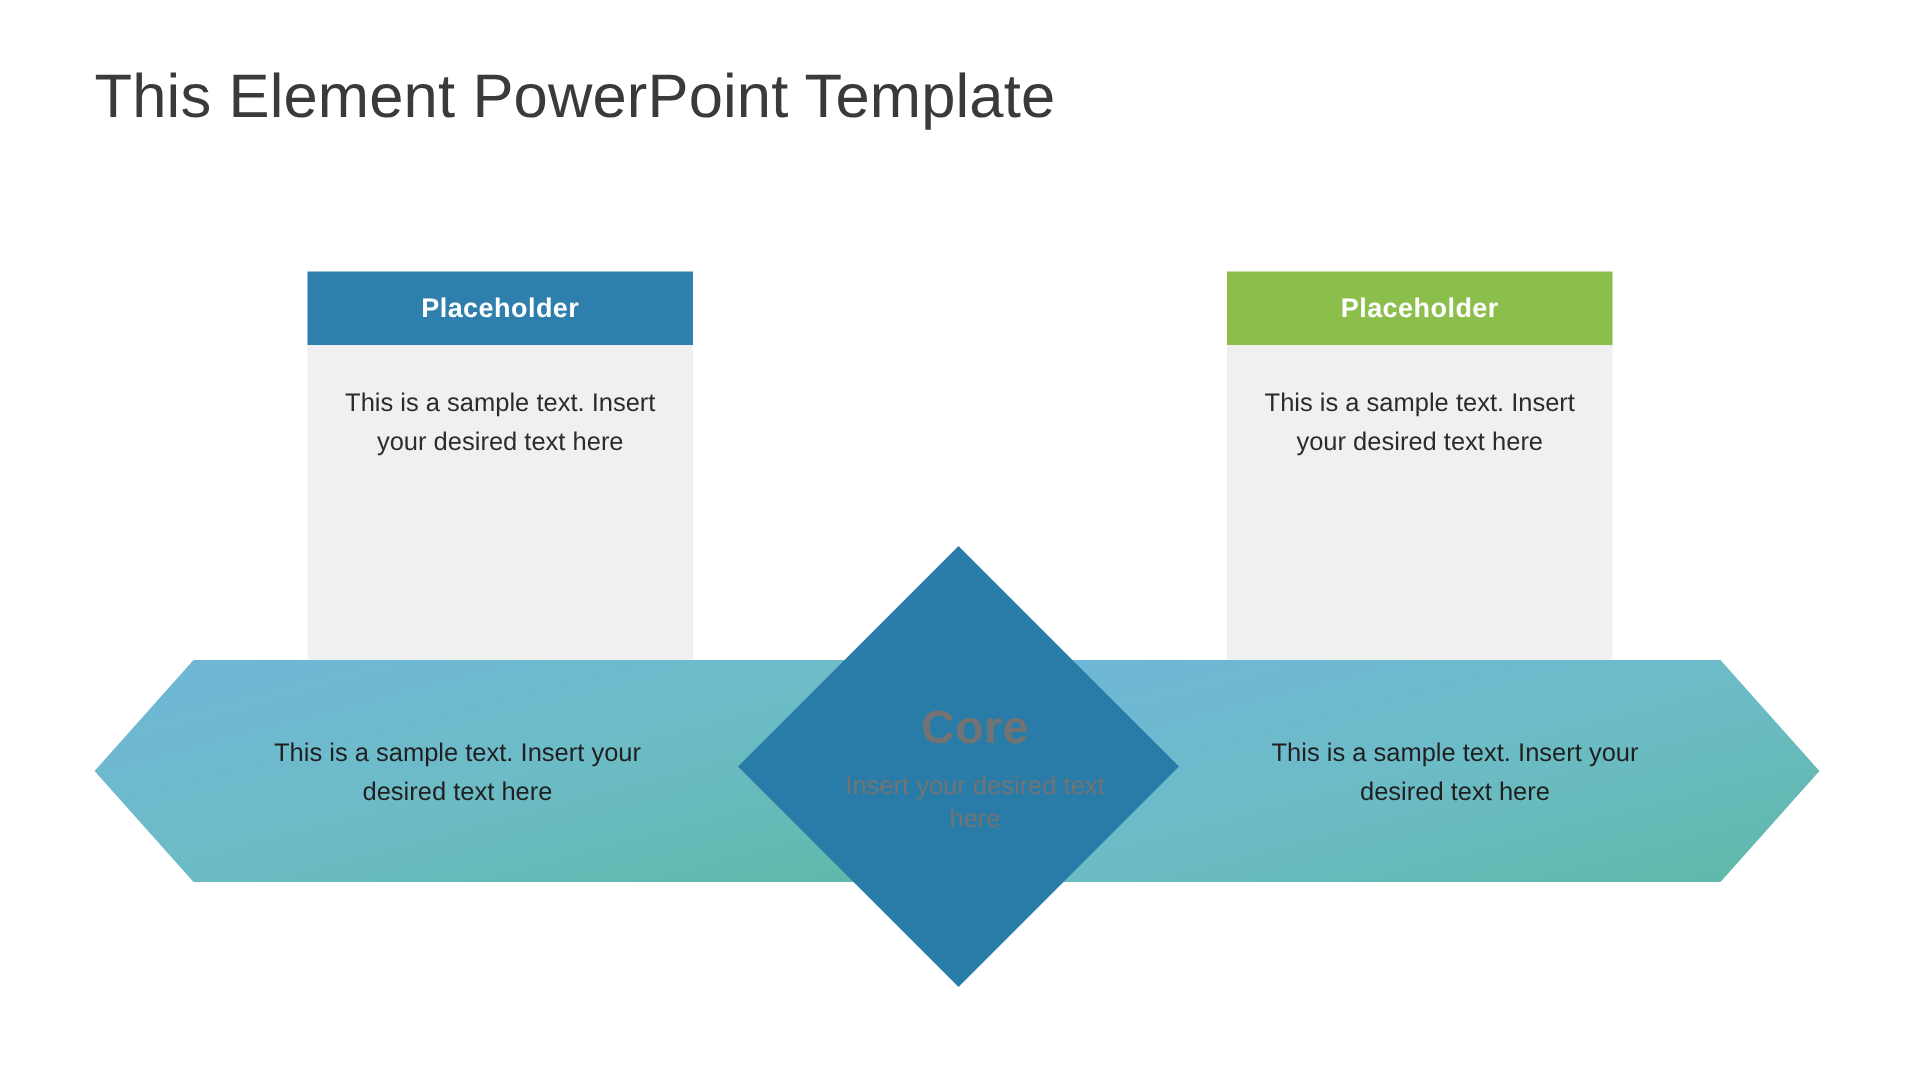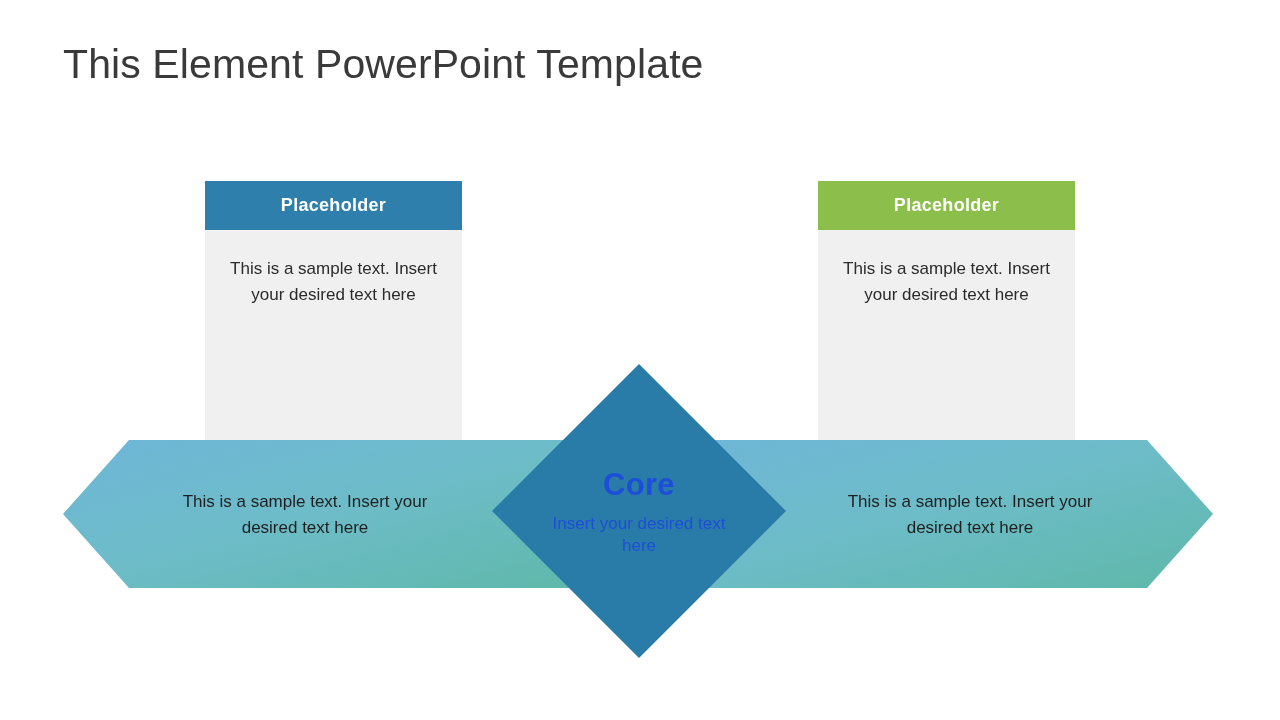--- a/index.html
+++ b/index.html
@@ -97,25 +97,25 @@
     height: 294px;
   }
   #diamond-shape {
     position: absolute;
     inset: 0;
     background: #2a7ca8;
     clip-path: polygon(50% 0%, 100% 50%, 50% 100%, 0% 50%);
   }
   #diamond-content {
     position: absolute;
-    left: 0;
+    left: 11px;
     top: 104px;
     width: 294px;
     text-align: center;
-    color: #1d4ed8;
+    color: #737373;
   }
   #diamond-title {
     font-size: 31px;
     font-weight: bold;
     letter-spacing: 0.3px;
     line-height: 1.1;
   }
   #diamond-sub {
     margin-top: 11px;
     font-size: 17px;

